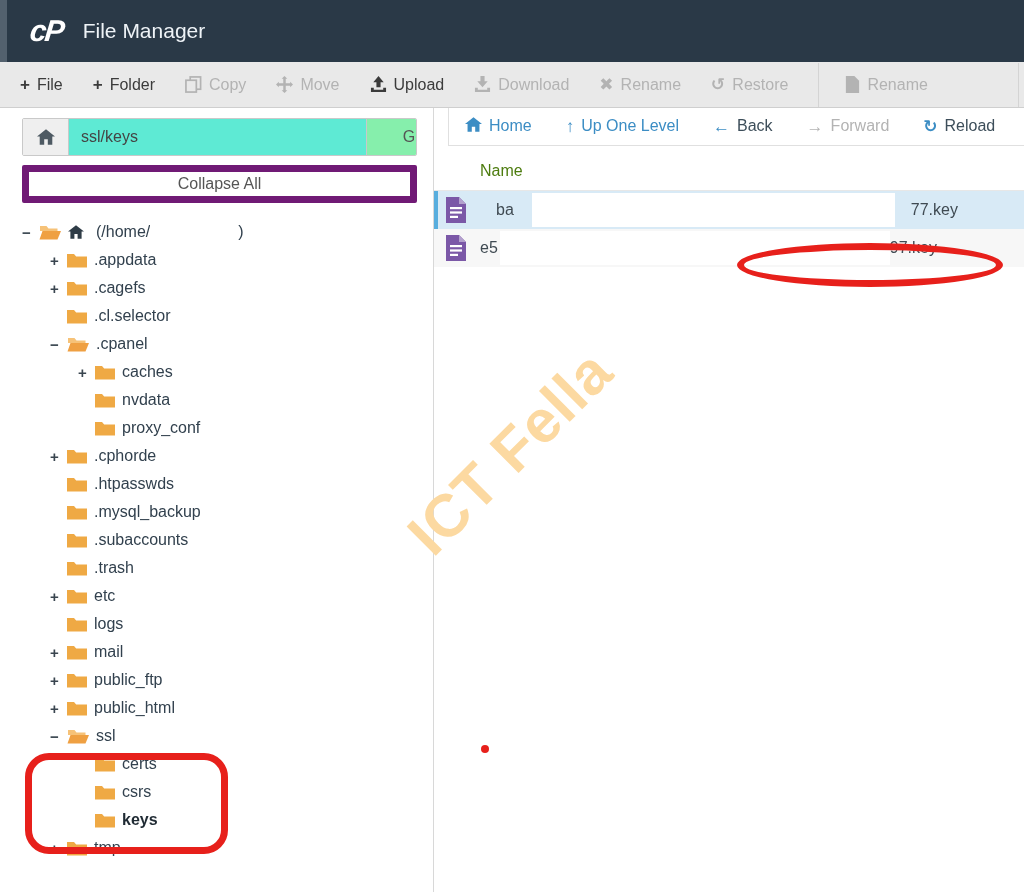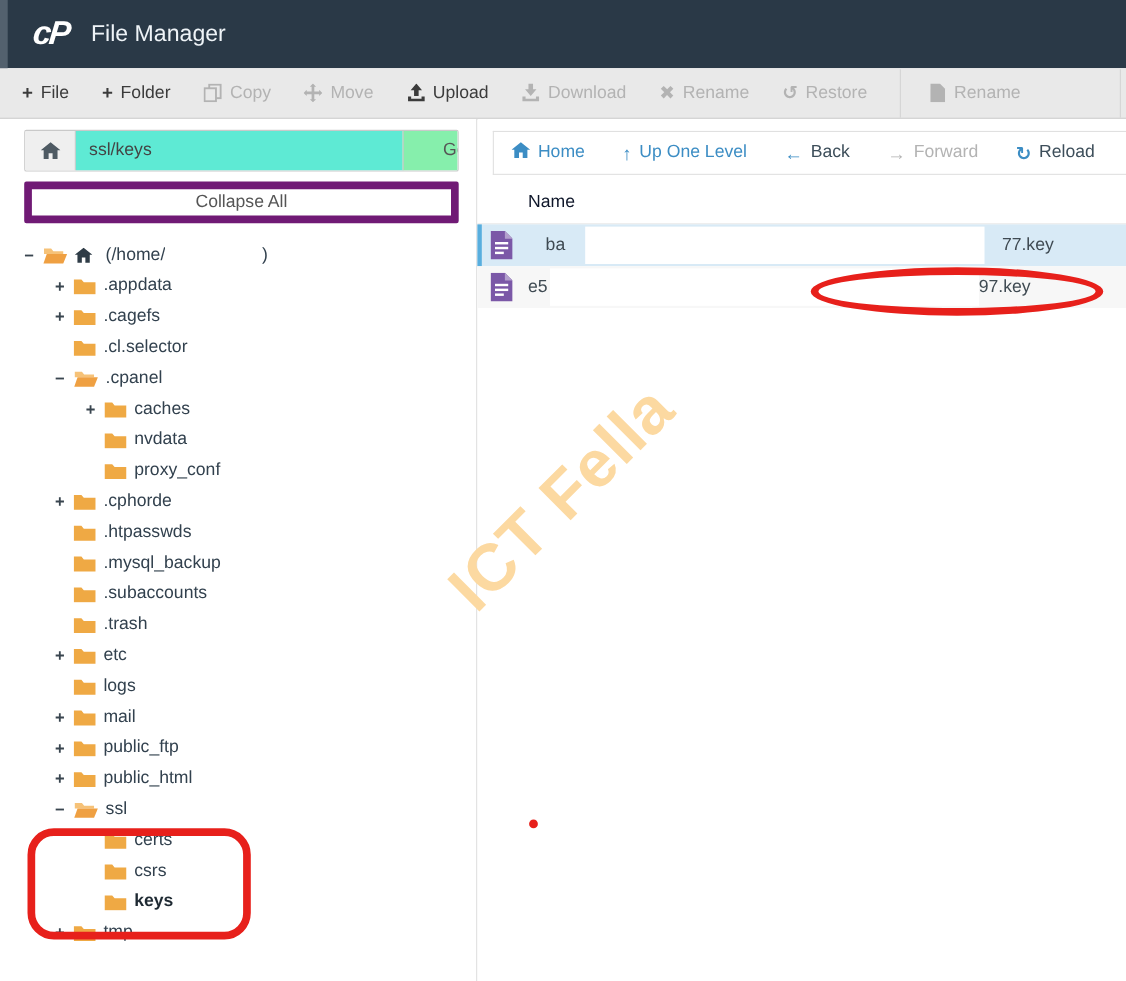--- a/index.html
+++ b/index.html
@@ -34,21 +34,21 @@
   .tb-item .glyph { font-weight:700; font-size:17px; line-height:1; }
   .tb-item svg { display:block; }
   .tb-divider { width:1px; height:44px; background:#d4d4d4; margin-right:26px; }
   .tb-divider.end { margin-right:0; }
 
   
   .sidebar {
     position:absolute; left:0; top:108px; width:434px; height:784px;
     border-right:1px solid #d8d8d8; background:#fff; padding:10px 18px 0 22px; z-index:1;
   }
-  .mainpanel { position:absolute; left:434px; top:109px; right:0; height:784px; background:#fff; z-index:1; }
+  .mainpanel { position:absolute; left:434px; top:96px; right:0; height:784px; background:#fff; z-index:1; }
 
   
   .path-group {
     display:flex; width:395px; height:38px; border:1px solid #c9c9c9; border-radius:2px;
     overflow:hidden; background:#fff;
   }
   .path-home-btn {
     width:46px; background:#efefef; border-right:1px solid #c9c9c9;
     display:flex; align-items:center; justify-content:center; color:#4e5a63; cursor:pointer; flex:0 0 auto;
   }
@@ -81,21 +81,21 @@
     display:flex; align-items:center; padding-left:16px; gap:34px; font-size:16px; background:#fff;
   }
   .nav-item { display:flex; align-items:center; gap:7px; cursor:pointer; white-space:nowrap; }
   .nav-icon { font-weight:700; font-size:17px; line-height:1; display:flex; }
   .c-blue { color:#3c8dc4; }
   .c-dark { color:#3d4e5a; }
   .c-gray { color:#b3b3b3; }
 
   
   .list-header {
-    margin:16px 0 0 46px; color:#0f172a; font-size:16px; padding-bottom:10px; cursor:pointer; width:60px;
+    margin:16px 0 0 46px; color:#4d7c0f; font-size:16px; padding-bottom:10px; cursor:pointer; width:60px;
   }
   .list-header-rule { border-bottom:1px solid #e7e7e7; }
   .file-row { display:flex; align-items:center; height:38px; padding-left:12px; font-size:16px; color:#3f4a52; cursor:pointer; }
   .file-row.selected { background:#d8eaf6; border-left:4px solid #58aede; padding-left:8px;gap:16px; }
   .file-row.alt { background:#f7f7f7; }
   .file-row svg { flex:0 0 auto; margin-right:14px; display:block; }
   .redact-block { display:inline-block; height:34px; background:#fff; margin-left:2px; }
   .file-row.selected .redact-block { width:363px; }
   .file-row.alt .redact-block { width:390px; }
 

